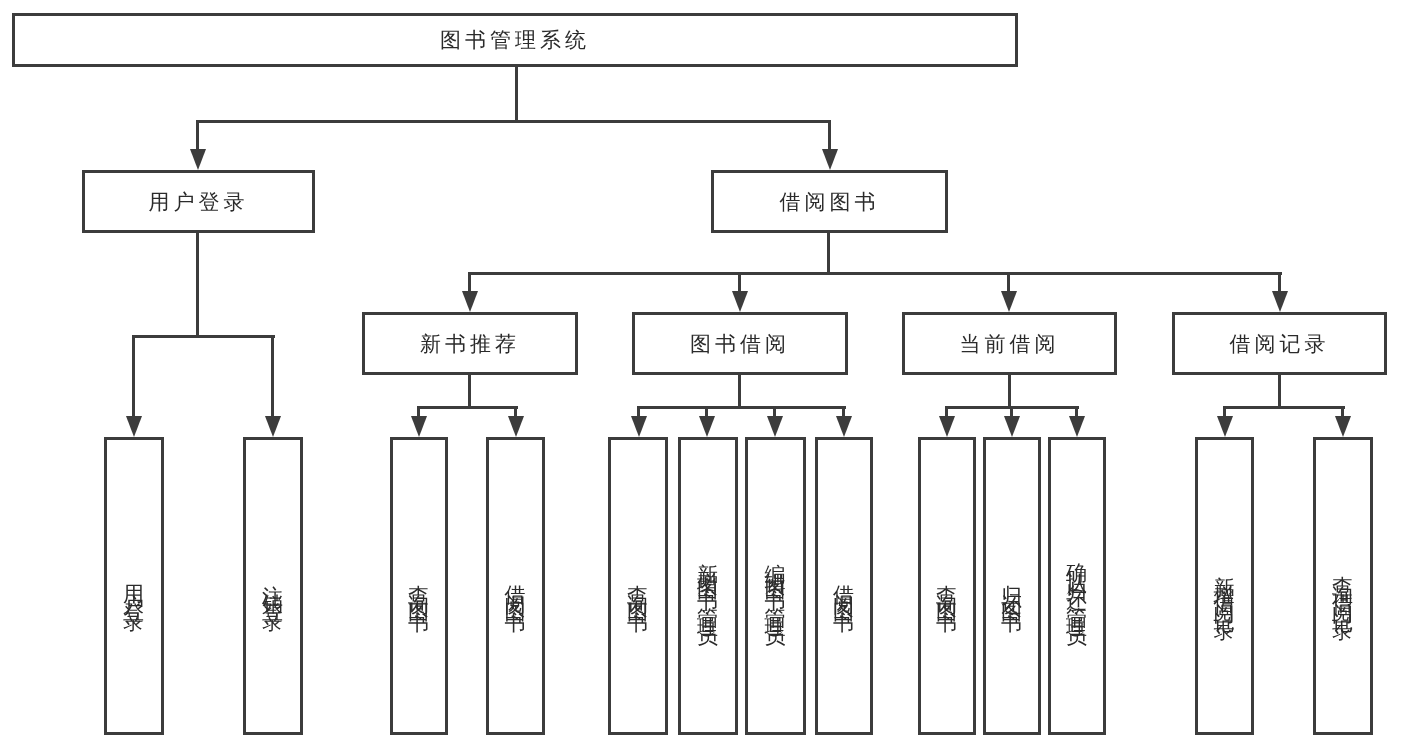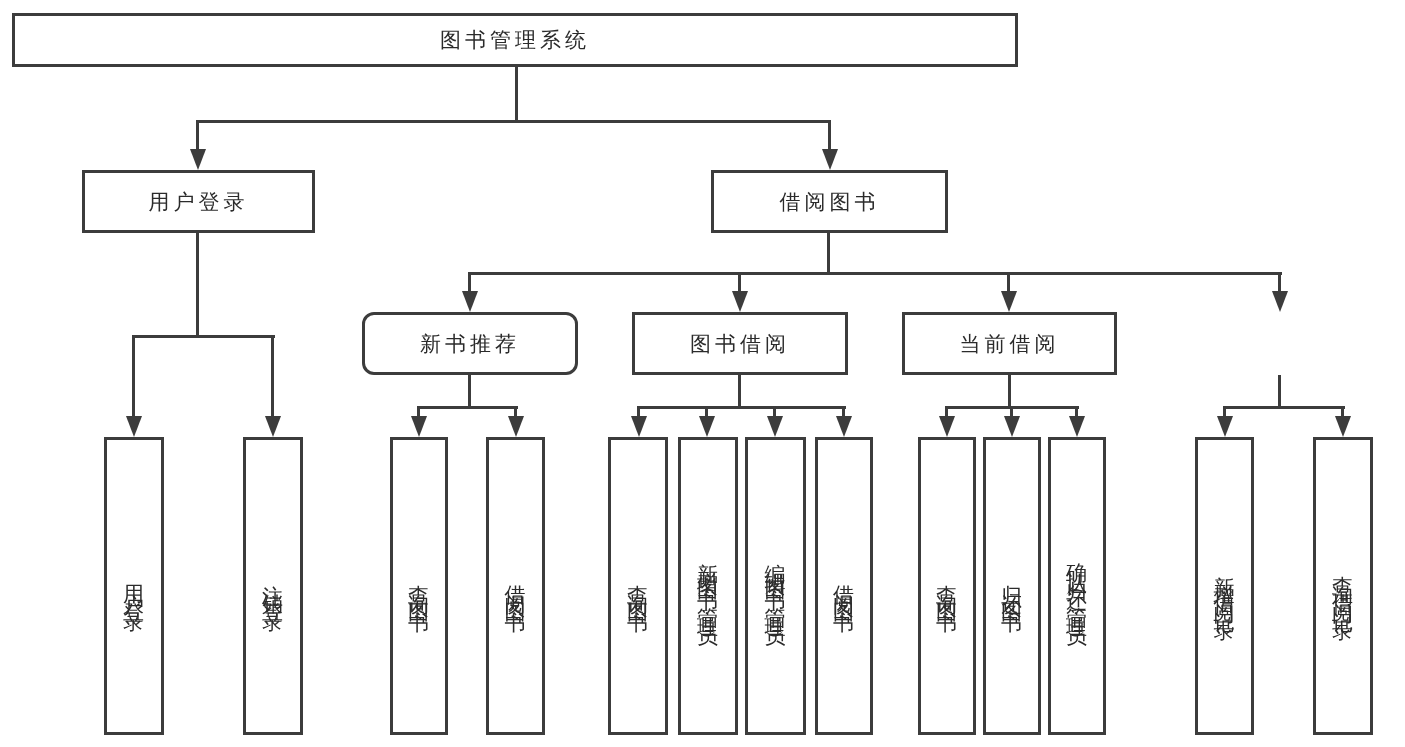--- a/index.html
+++ b/index.html
@@ -92,23 +92,24 @@
   <div class="hline" style="left:468px; top:272px; width:814px;"></div>
   <div class="vline" style="left:468px; top:272px; height:22px;"></div>
   <div class="arrow" style="left:462px; top:291px;"></div>
   <div class="vline" style="left:738px; top:272px; height:22px;"></div>
   <div class="arrow" style="left:732px; top:291px;"></div>
   <div class="vline" style="left:1007px; top:272px; height:22px;"></div>
   <div class="arrow" style="left:1001px; top:291px;"></div>
   <div class="vline" style="left:1278px; top:272px; height:22px;"></div>
   <div class="arrow" style="left:1272px; top:291px;"></div>
 
-  <div class="box" style="left:362px; top:312px; width:216px; height:63px;border-radius:12px;">新书推荐</div>
+  <div class="box" style="left:362px; top:312px; width:216px; height:63px;">新书推荐</div>
   <div class="box" style="left:902px; top:312px; width:215px; height:63px;">当前借阅</div>
   <div class="box" style="left:632px; top:312px; width:216px; height:63px;">图书借阅</div>
+  <div class="box" style="left:1172px; top:312px; width:215px; height:63px;">借阅记录</div>
 
   <div class="vline" style="left:468px; top:375px; height:34px;"></div>
   <div class="hline" style="left:417px; top:406px; width:101px;"></div>
   <div class="vline" style="left:417px; top:406px; height:12px;"></div>
   <div class="arrow" style="left:411px; top:416px;"></div>
   <div class="vline" style="left:514px; top:406px; height:12px;"></div>
   <div class="arrow" style="left:508px; top:416px;"></div>
 
   <div class="vline" style="left:738px; top:375px; height:34px;"></div>
   <div class="hline" style="left:637px; top:406px; width:209px;"></div>

